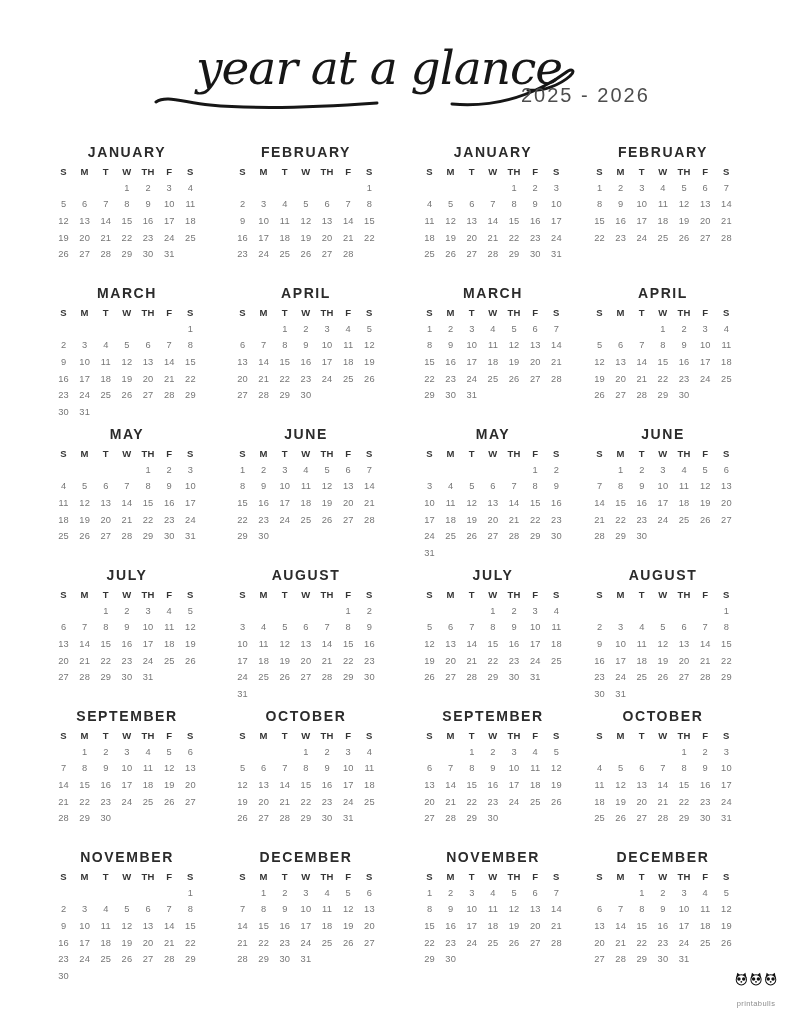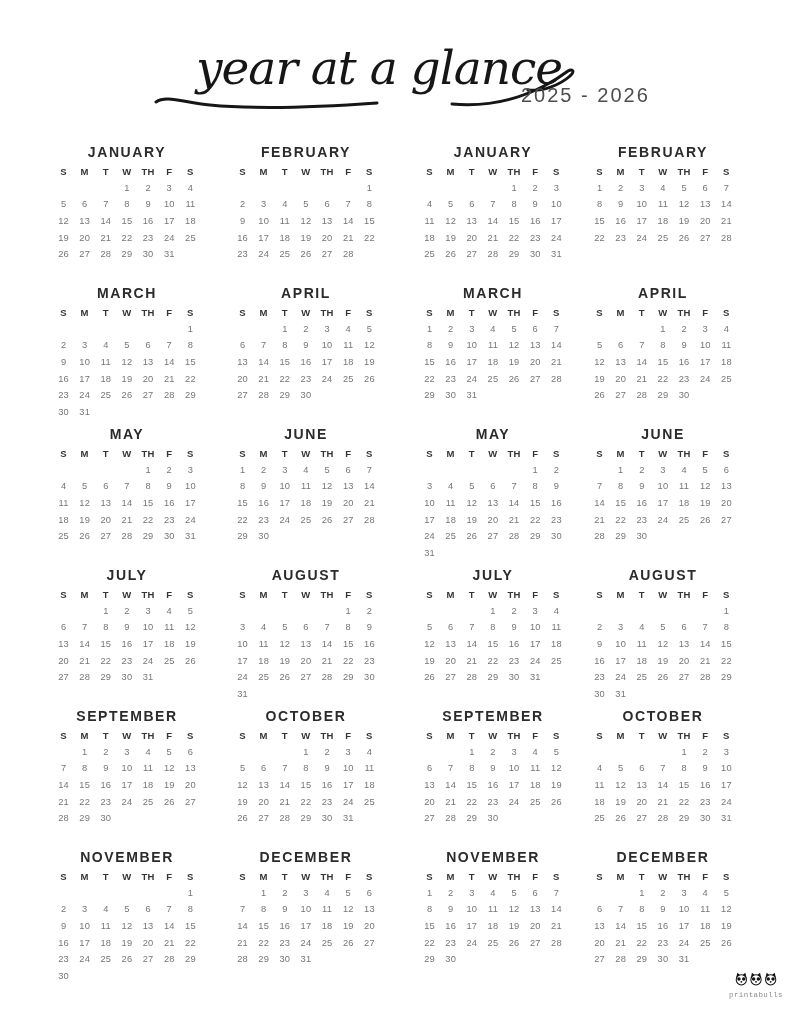--- a/index.html
+++ b/index.html
@@ -53,21 +53,21 @@
     display:flex;align-items:center;justify-content:center;
     white-space:nowrap;
   }
   .dow{font-size:9.5px;font-weight:700;color:#353535;letter-spacing:.3px;}
   .date{font-size:9.3px;font-weight:400;color:#767676;letter-spacing:.2px;}
   
   .brand{position:absolute;left:726px;top:971px;width:60px;text-align:center;}
   .brand-dogs{display:block;margin:0 auto;}
   .brand-text{
     display:block;font-size:7.5px;color:#8d8d8d;
-    letter-spacing:.4px;margin-top:5px;font-family:Liberation Mono, monospace;
+    letter-spacing:.4px;margin-top:13px;
   }
 </style>
 </head>
 <body>
 
 <div class="page">
 
   <div class="header">
     <svg class="flourish" width="430" height="50" viewBox="0 0 430 50">
       <path d="M4 40 C14 33 30 40 58 43 C110 48 170 45 225 41" fill="none" stroke="#161616" stroke-width="3" stroke-linecap="round"></path>

